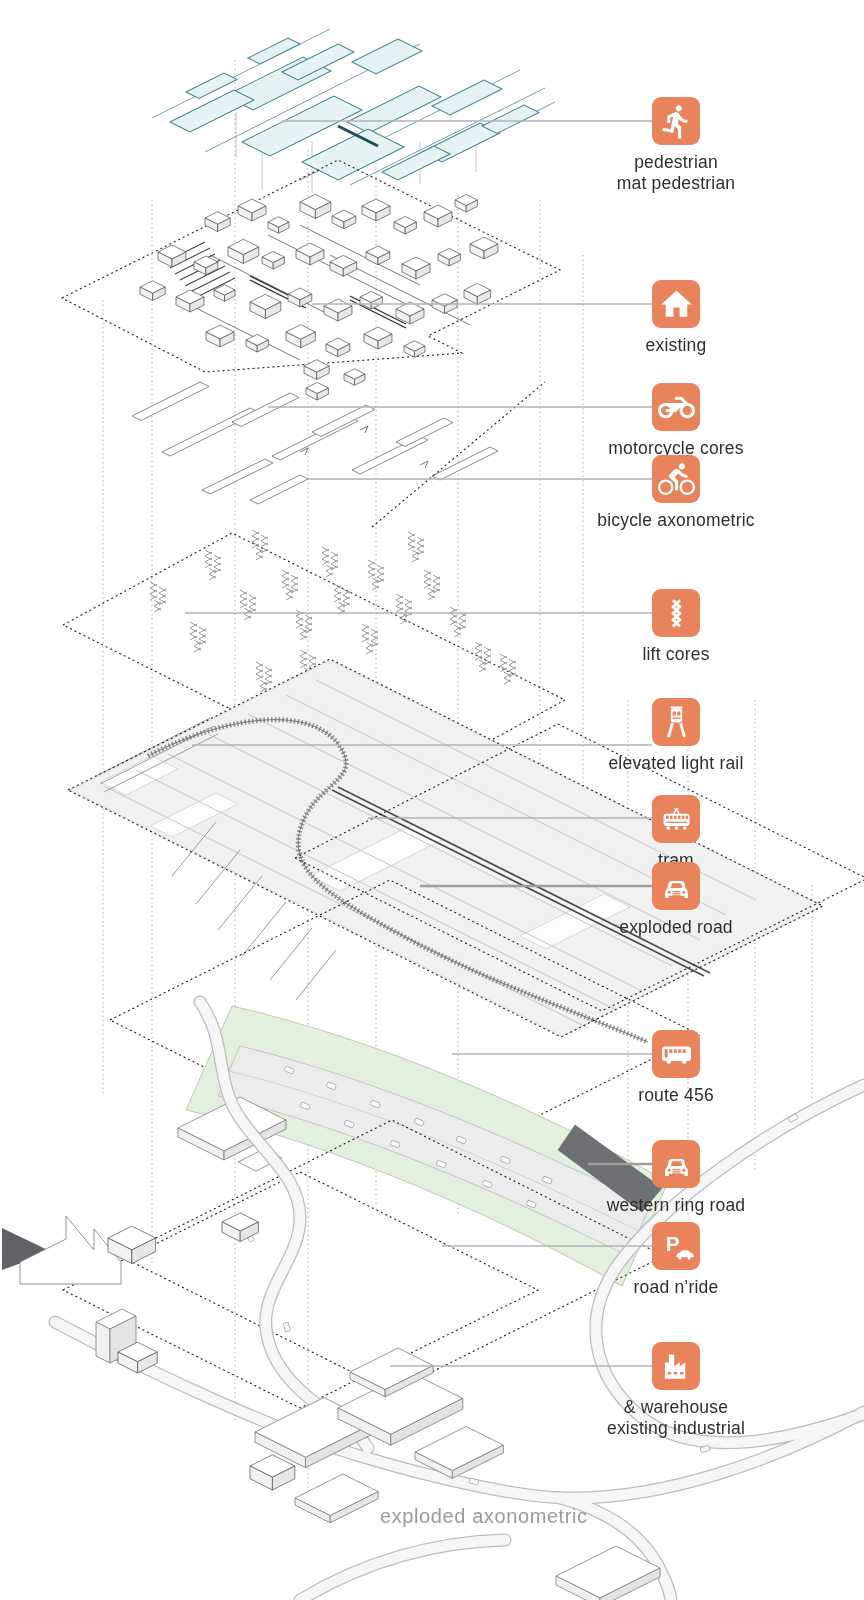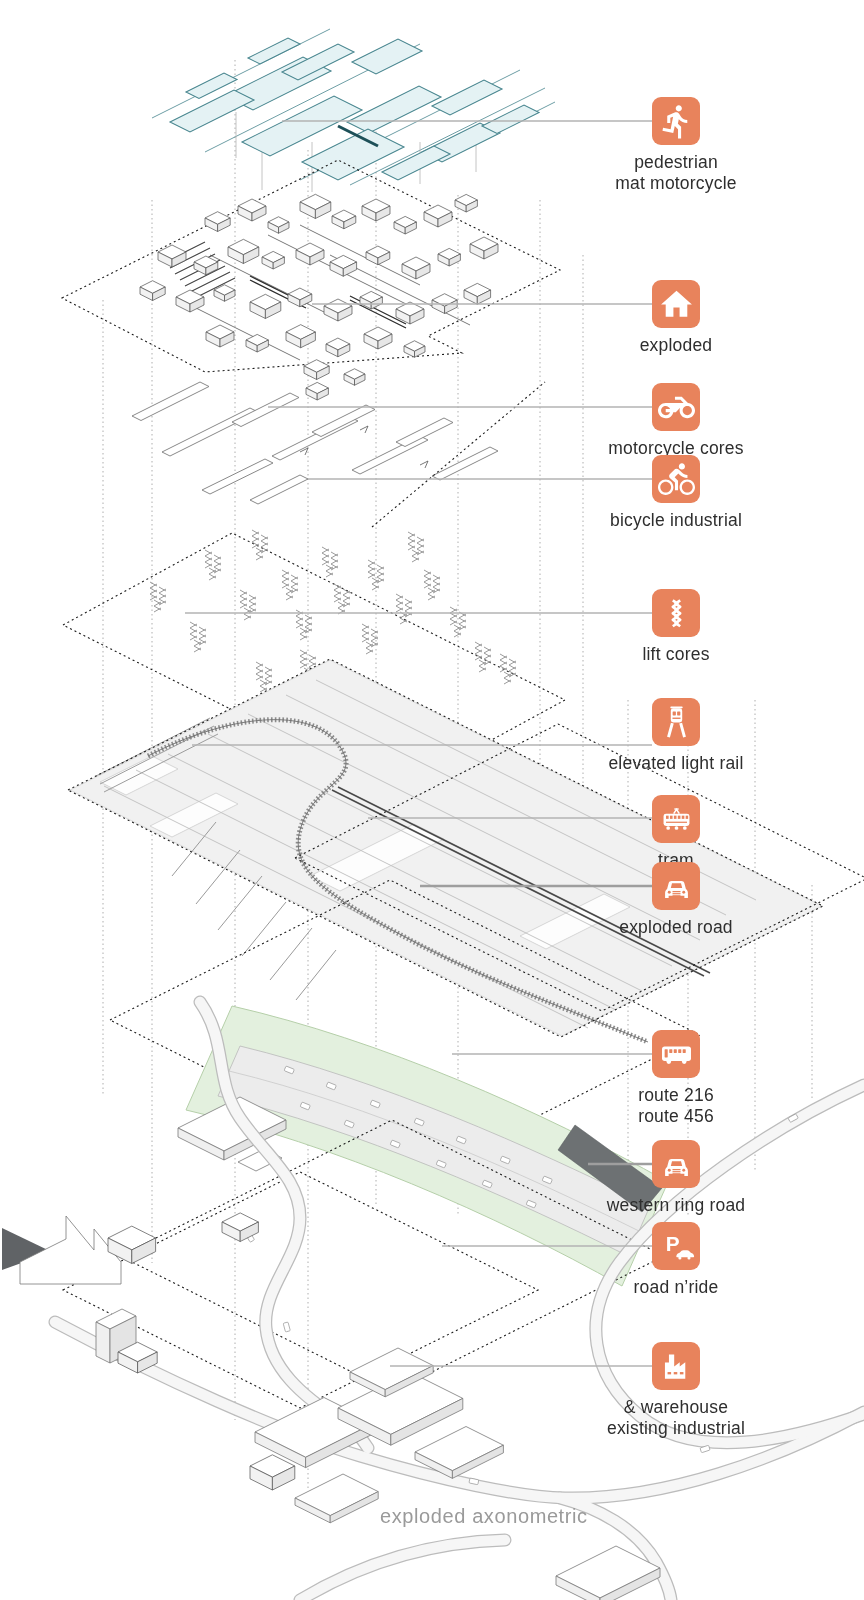--- a/index.html
+++ b/index.html
@@ -387,51 +387,51 @@
 
 <div>
   <div class="legend-item" style="top:97px">
     <div class="icon-badge">
           <svg viewBox="0 0 24 24">
             <use href="#i-walk"></use>
           </svg>
         </div>
     <div class="legend-label">
       <div>pedestrian</div>
-          <div>mat motorcycle</div>
+          <div>mat pedestrian</div>
     </div>
   </div>
   <div class="legend-item" style="top:280px">
     <div class="icon-badge">
           <svg viewBox="0 0 24 24">
             <use href="#i-home"></use>
           </svg>
         </div>
     <div class="legend-label">
-      <div>exploded</div>
+      <div>existing</div>
     </div>
   </div>
   <div class="legend-item" style="top:383px">
     <div class="icon-badge">
           <svg viewBox="0 0 24 24">
             <use href="#i-moto"></use>
           </svg>
         </div>
     <div class="legend-label">
       <div>motorcycle cores</div>
     </div>
   </div>
   <div class="legend-item" style="top:455px">
     <div class="icon-badge">
           <svg viewBox="0 0 24 24">
             <use href="#i-bike"></use>
           </svg>
         </div>
     <div class="legend-label">
-      <div>bicycle industrial</div>
+      <div>bicycle axonometric</div>
     </div>
   </div>
   <div class="legend-item" style="top:589px">
     <div class="icon-badge">
           <svg viewBox="0 0 24 24">
             <use href="#i-lift"></use>
           </svg>
         </div>
     <div class="legend-label">
       <div>lift cores</div>
@@ -467,21 +467,20 @@
       <div>exploded road</div>
     </div>
   </div>
   <div class="legend-item" style="top:1030px">
     <div class="icon-badge">
           <svg viewBox="0 0 24 24">
             <use href="#i-bus"></use>
           </svg>
         </div>
     <div class="legend-label">
-      <div>route 216</div>
           <div>route 456</div>
     </div>
   </div>
   <div class="legend-item" style="top:1140px">
     <div class="icon-badge">
           <svg viewBox="0 0 24 24">
             <use href="#i-car"></use>
           </svg>
         </div>
     <div class="legend-label">

